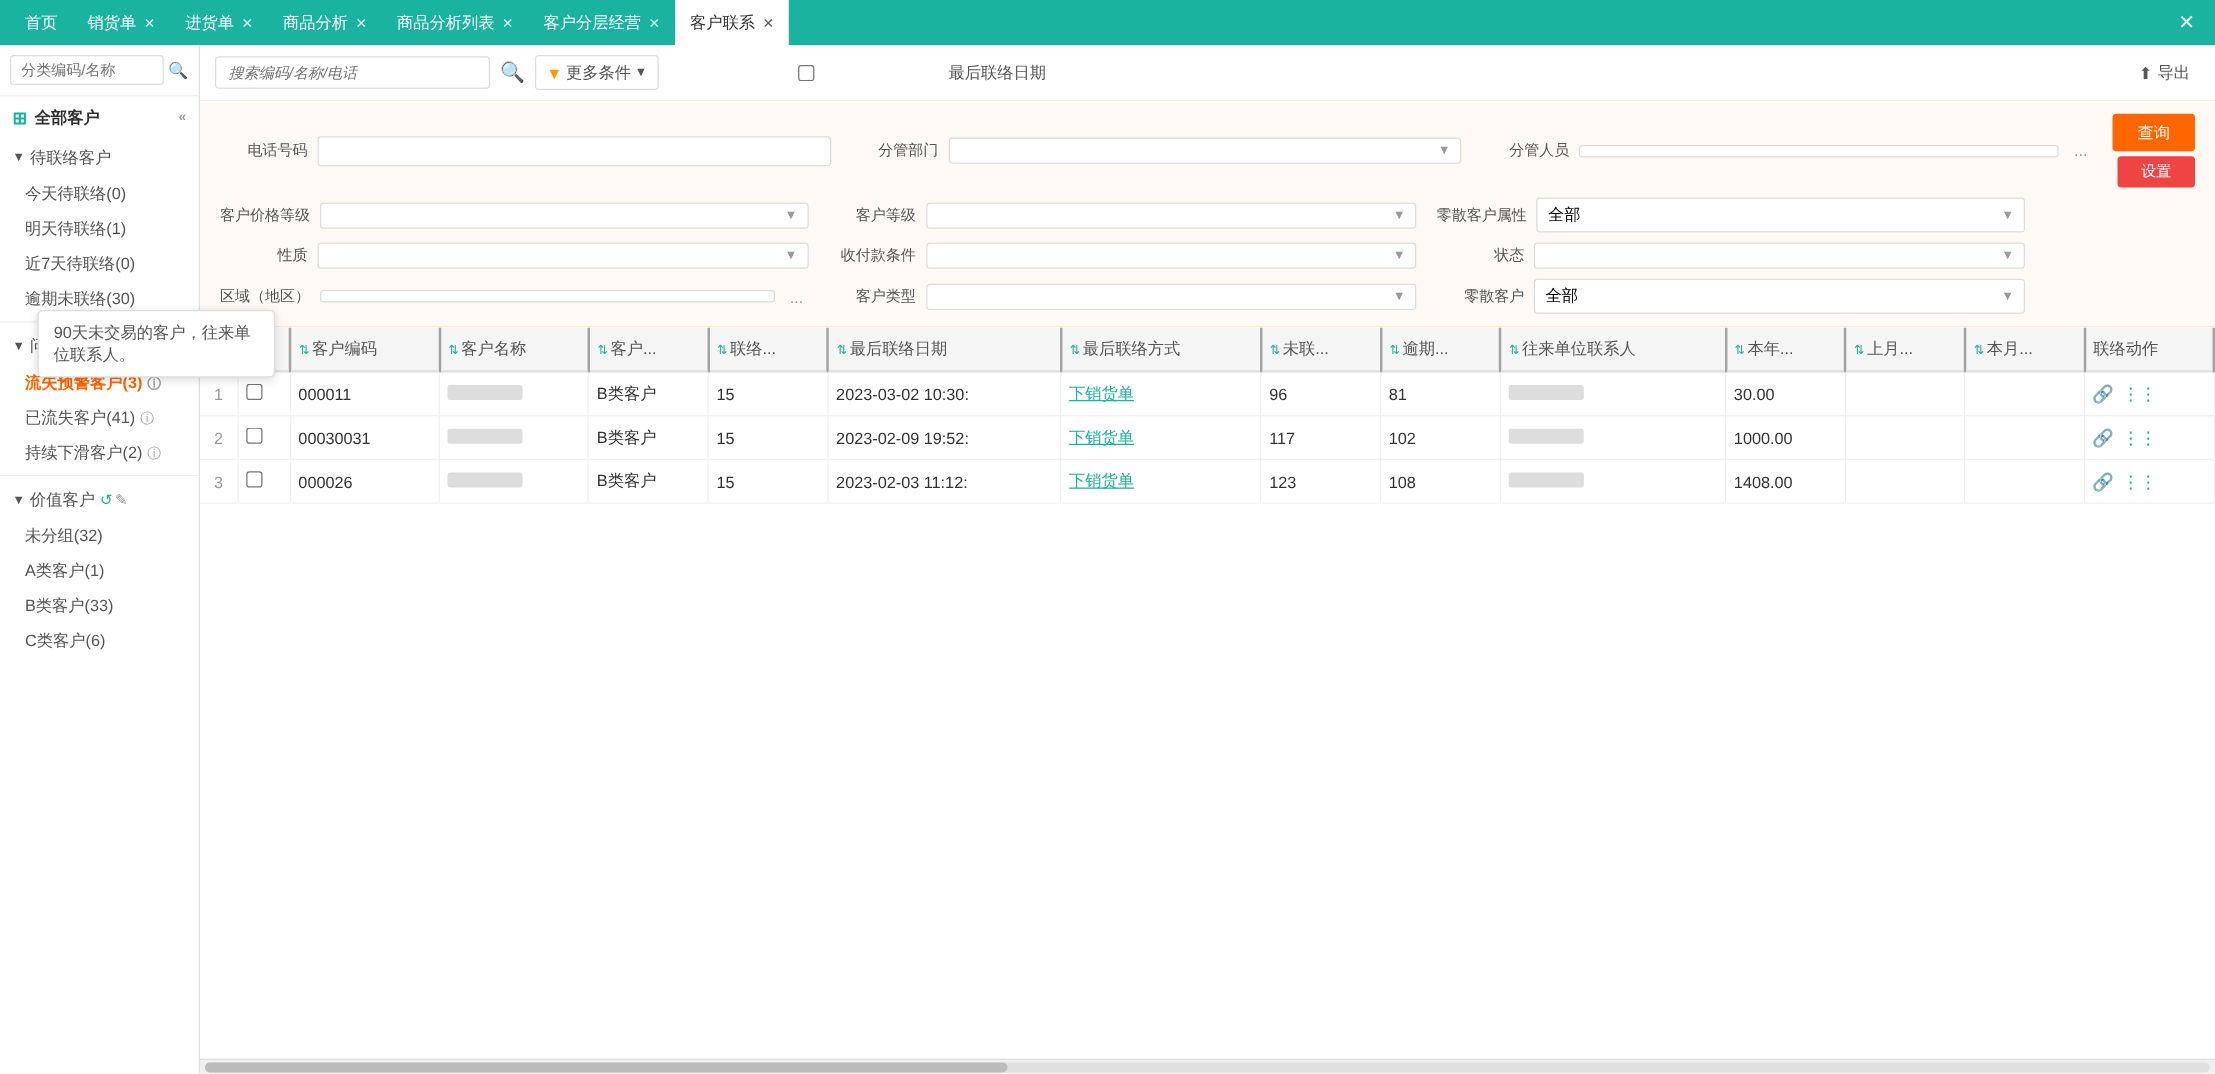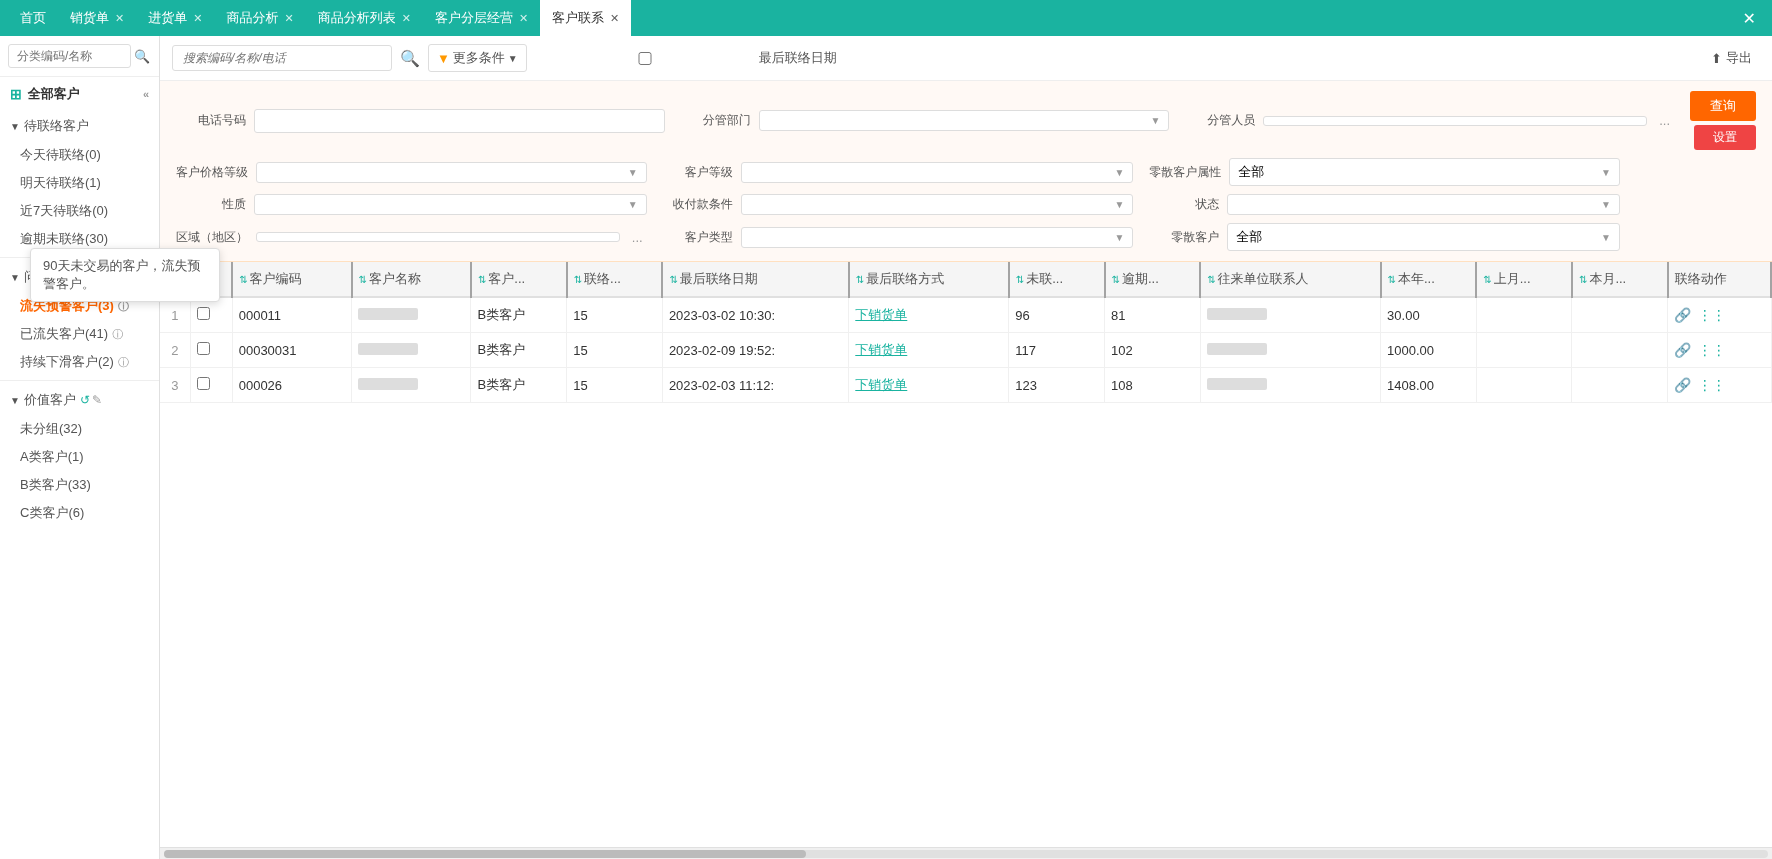--- a/index.html
+++ b/index.html
@@ -487,21 +487,21 @@
     </div>
     <div class="sidebar-item">
       <span>B类客户(33)</span>
     </div>
     <div class="sidebar-item">
       <span>C类客户(6)</span>
     </div>
   </div>
 
   <div class="tooltip-box">
-    <span>90天未交易的客户，流失预警客户。</span>
+    <span>90天未交易的客户，往来单位联系人。</span>
   </div>
 
   <div class="content-area">
 
     <div class="search-bar">
       <input type="text" style="border: 1px solid rgb(221, 221, 221); border-radius: 3px; padding: 5px 10px; width: 220px; font-size: 12px; outline: none; font-style: italic;" placeholder="搜索编码/名称/电话">
       <span class="search-btn">🔍</span>
       <div class="filter-btn">
         <span class="filter-icon">▼</span>
         <span>更多条件</span>

